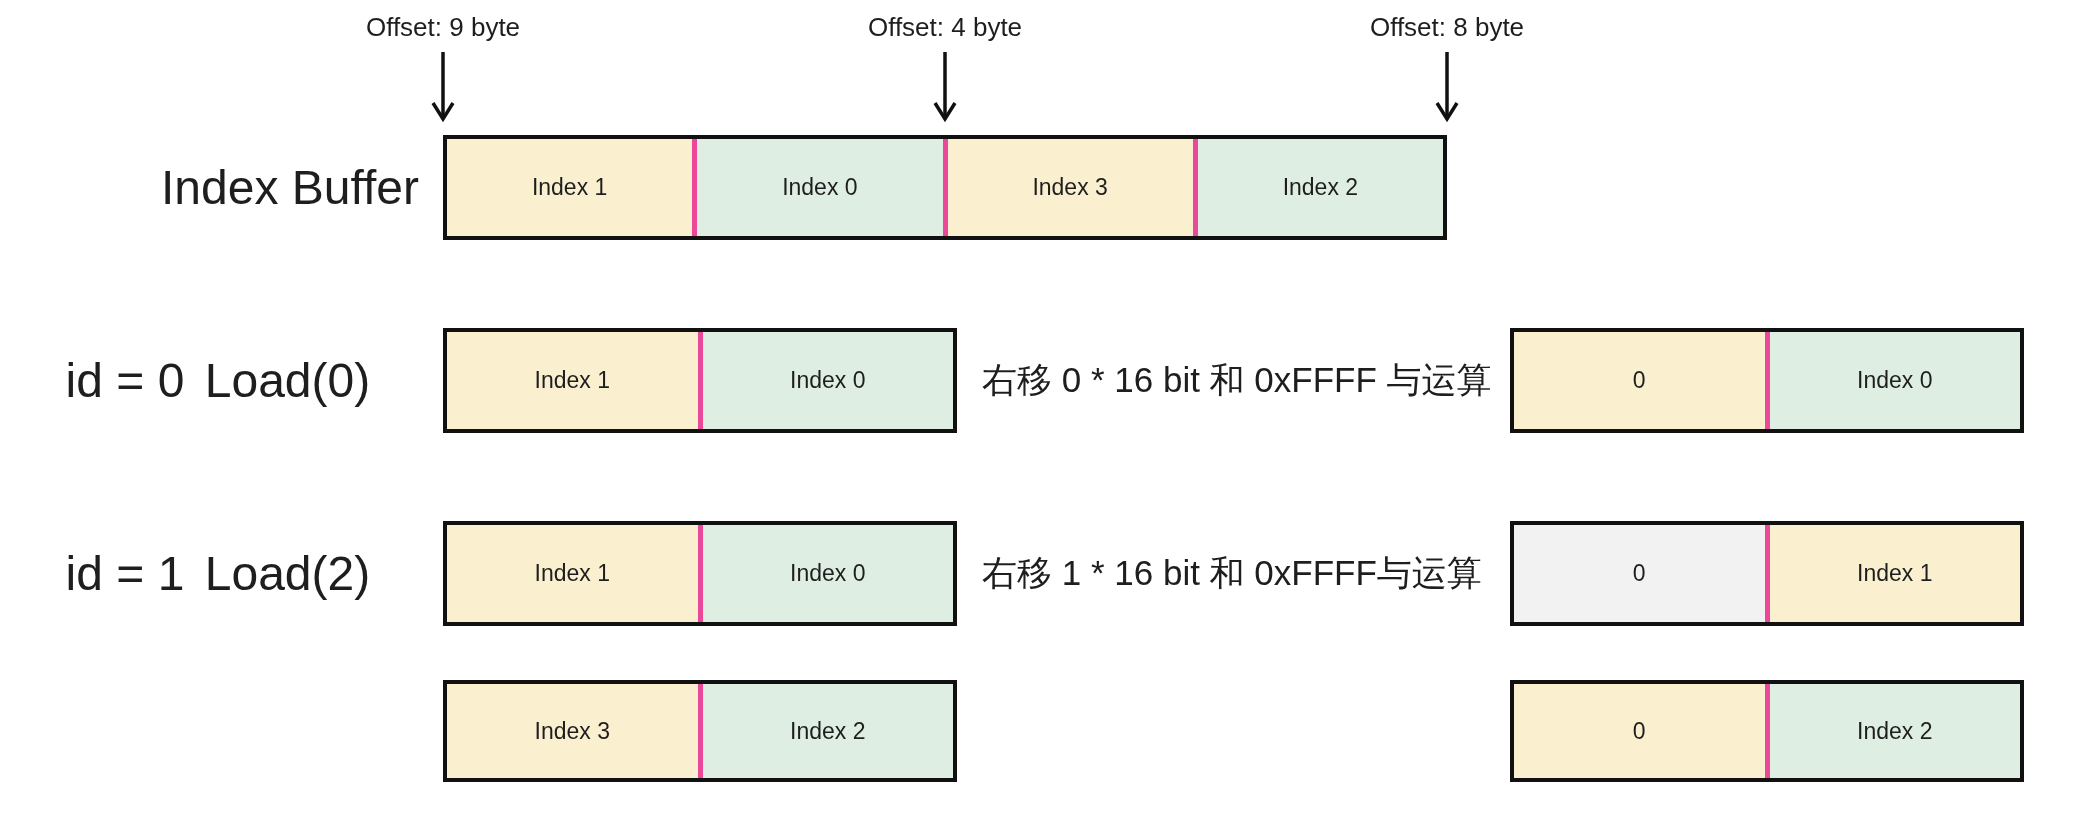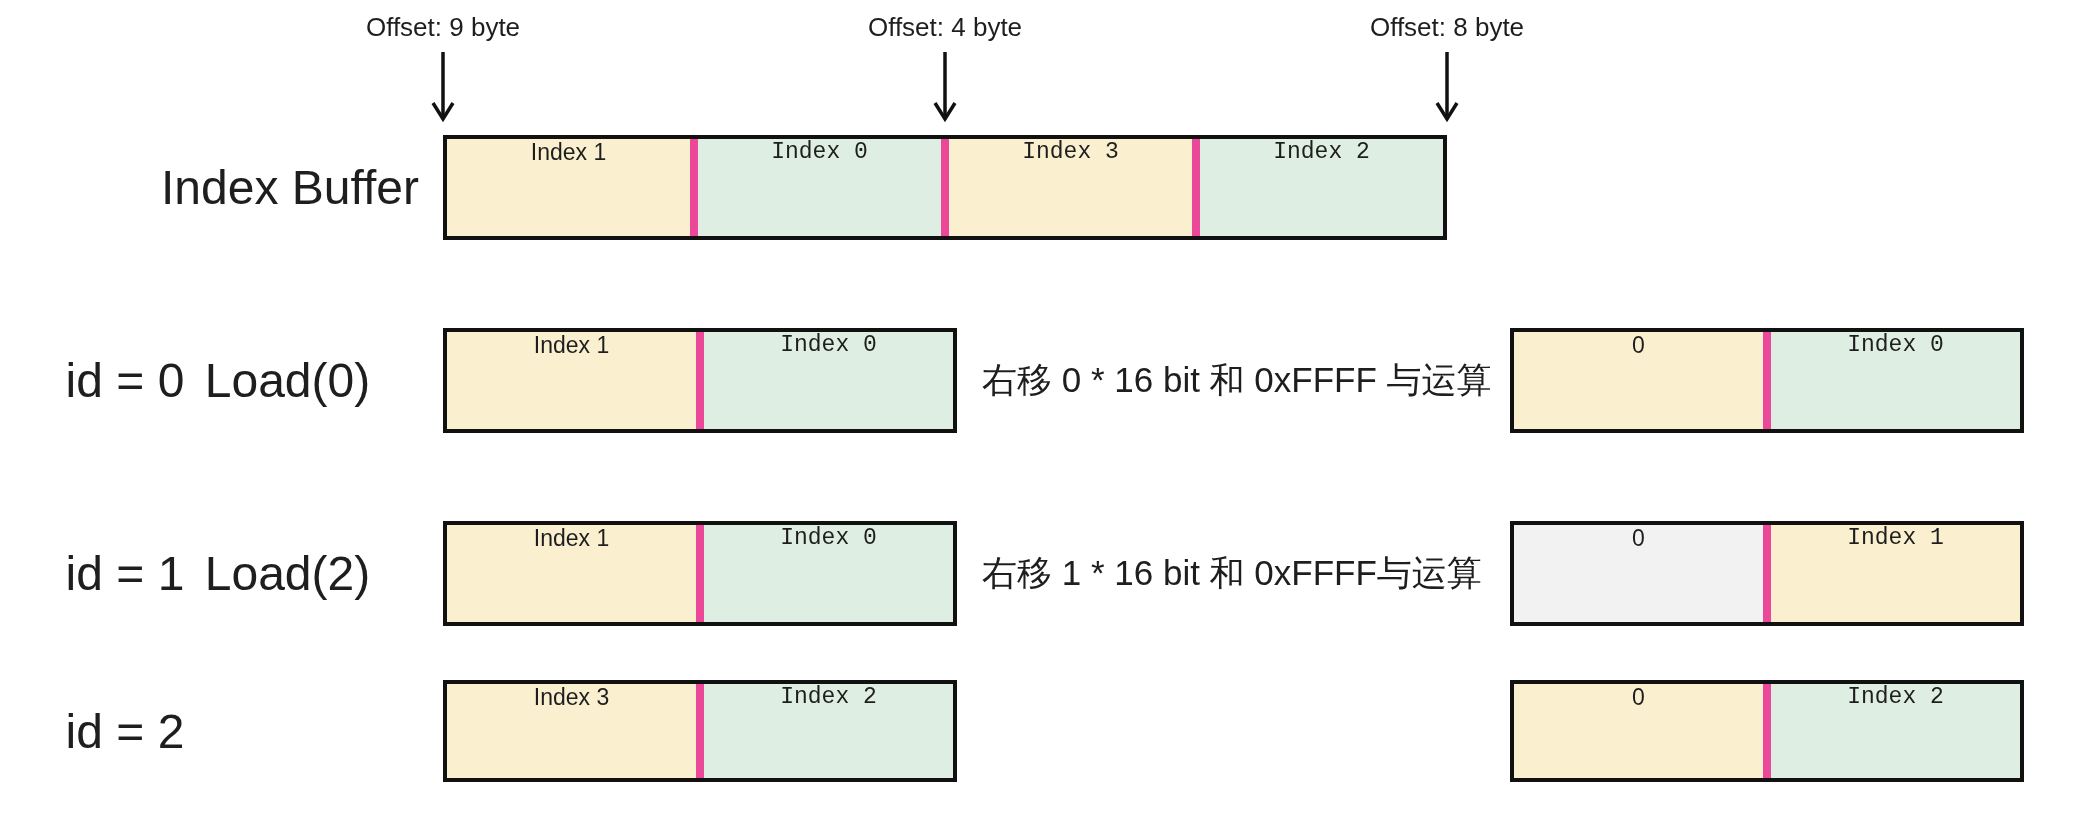--- a/index.html
+++ b/index.html
@@ -33,26 +33,26 @@
   .box {
     position: absolute;
     display: flex;
     border: 4px solid #111111;
     box-sizing: border-box;
     background: #ffffff;
   }
   .cell {
     flex: 1 1 0;
     display: flex;
-    align-items: flex-start;
+    align-items: center;
     justify-content: center;
     font-size: 23px;
     color: #1e1e1e;
   }
-  .cell + .cell { border-left: 8px solid #ec4899; font-family: Liberation Mono, monospace; }
+  .cell + .cell { border-left: 5px solid #ec4899; }
   .op-text {
     position: absolute;
     left: 982px;
     display: flex;
     align-items: center;
     font-size: 35px;
     white-space: nowrap;
     color: #1e1e1e;
   }
   
@@ -137,21 +137,20 @@
   <div class="op-text row1">右移 1 * 16 bit 和 0xFFFF与运算</div>
   <div class="box result-box row1">
     <div class="cell" style="background-color: rgb(242, 242, 242);">
         <span>0</span>
       </div>
     <div class="cell" style="background-color: rgb(250, 240, 207);">
         <span>Index 1</span>
       </div>
   </div>
 
-  <div class="big-label id-label row2">id = 2</div>
   <div class="box load-box row2">
     <div class="cell" style="background-color: rgb(250, 240, 207);">
         <span>Index 3</span>
       </div>
     <div class="cell" style="background-color: rgb(223, 238, 226);">
         <span>Index 2</span>
       </div>
   </div>
   <div class="box result-box row2">
     <div class="cell" style="background-color: rgb(250, 240, 207);">

